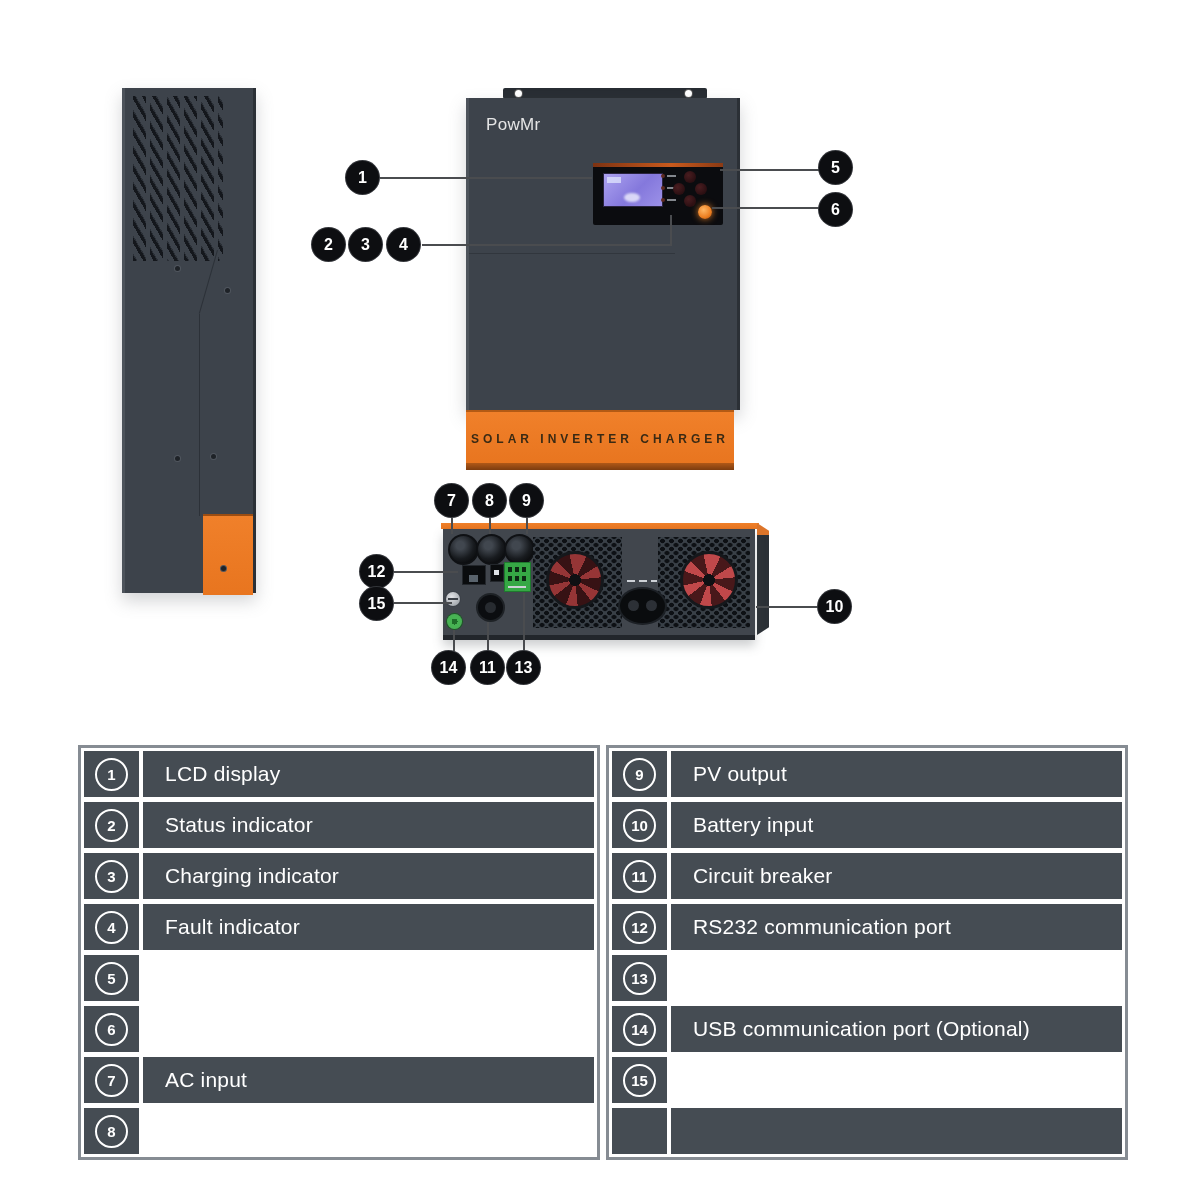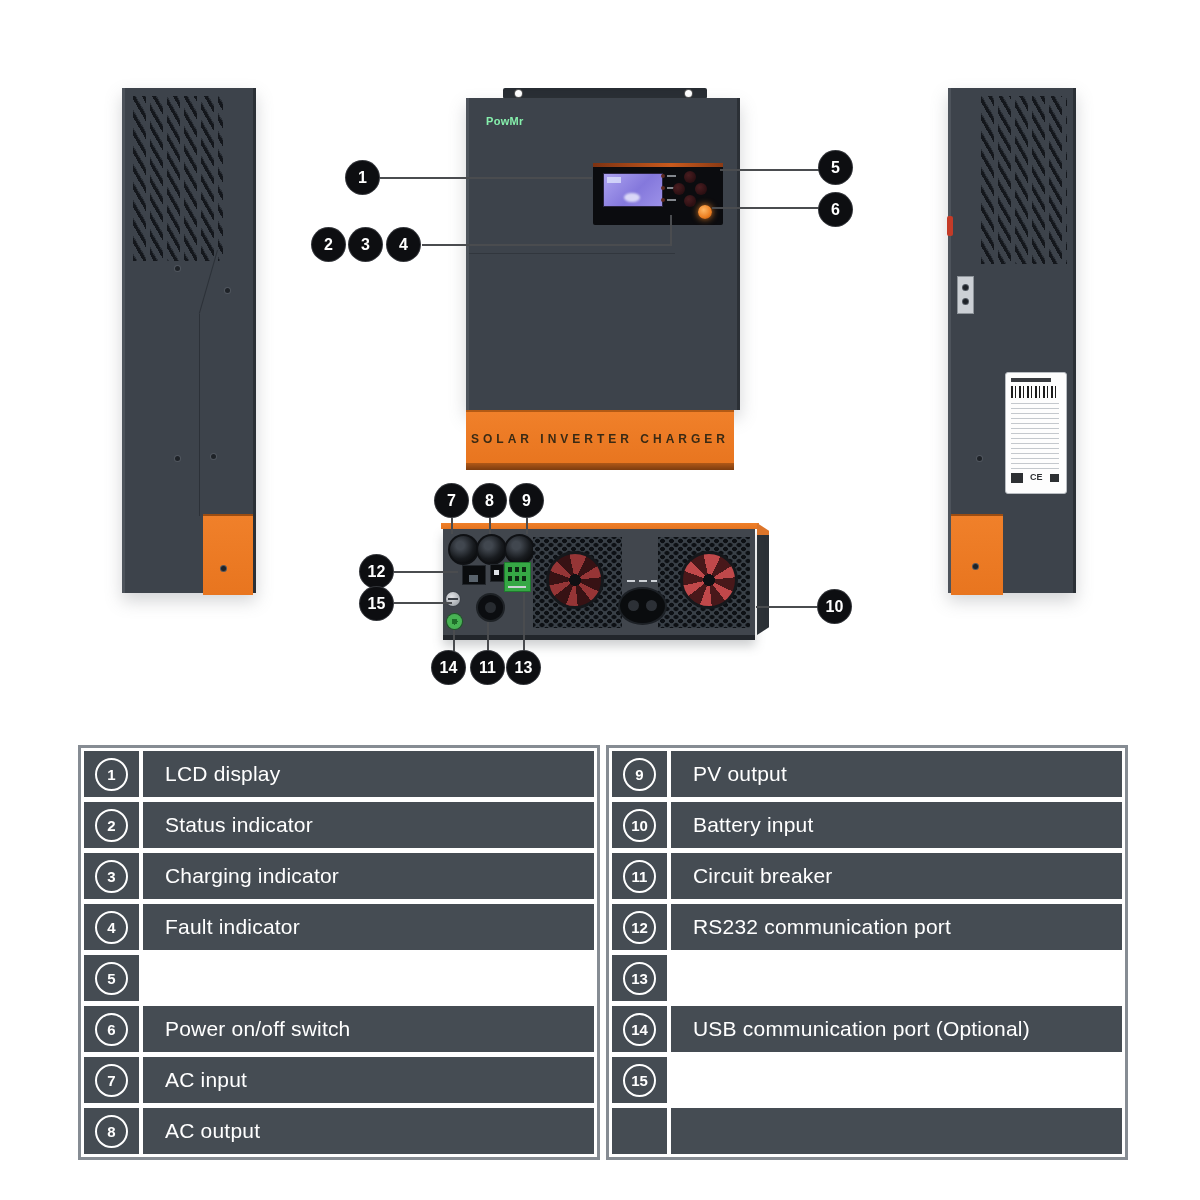--- a/index.html
+++ b/index.html
@@ -70,21 +70,21 @@
   .ptable{position:absolute;left:78px;top:745px;width:1050px;display:flex;gap:6px;}
   .half{border:3px solid #868c93;background:#fff;padding:3px;flex:1;}
   .prow{display:flex;height:46px;margin-bottom:5px;}
   .prow:last-child{margin-bottom:0;}
   .numcell{width:55px;background:#454c53;display:flex;align-items:center;justify-content:center;}
   .lblcell{flex:1;background:#454c53;border-left:4px solid #fff;display:flex;align-items:center;
            padding-left:22px;color:#fff;font-size:21px;letter-spacing:.2px;}
   .numcircle{width:29px;height:29px;border-radius:50%;border:2px solid #fff;color:#fff;
              font-size:15px;font-weight:bold;display:flex;align-items:center;justify-content:center;}
 
-  .logo{position:absolute;color:#86efac;font-weight:bold;font-size:11px;letter-spacing:.3px;}
+  .logo{position:absolute;color:#e5e5e5;font-weight:normal;font-size:17px;letter-spacing:.3px;}
   .banner{position:absolute;display:flex;align-items:center;justify-content:center;
           color:#3a2a14;font-size:12px;font-weight:bold;letter-spacing:4px;}
 </style>
 </head>
 <body>
 
 <div class="page">
 
   <div class="dev-body edge-l edge-r" style="left:122px;top:88px;width:128px;height:505px;">
     <div class="vents" style="left:8px;top:8px;width:90px;height:165px;"></div>
@@ -124,41 +124,20 @@
         <div class="pbtn" style="left:102px;top:20px;width:12px;height:12px;"></div>
         <div class="pbtn" style="left:91px;top:32px;width:12px;height:12px;"></div>
         <div class="power-btn" style="left:105px;top:42px;width:14px;height:14px;"></div>
       </div>
     </div>
 
     <div class="orange banner" style="left:0;top:322px;width:268px;height:53px;border-top:2px solid #b35a14;">SOLAR INVERTER CHARGER</div>
     <div class="abs" style="left:0;top:375px;width:268px;height:7px;background:linear-gradient(180deg,#b05817,#7d3c0f);"></div>
   </div>
 
-  <div class="dev-body edge-l edge-r" style="left:948px;top:88px;width:122px;height:505px;">
-    <div class="vents" style="left:30px;top:8px;width:86px;height:168px;"></div>
-    <div class="abs" style="left:-4px;top:128px;width:6px;height:20px;background:#c43b28;border-radius:2px;"></div>
-    <div class="abs" style="left:6px;top:188px;width:15px;height:36px;background:#ccd0d5;border:1px solid #8e949a;">
-      <div class="screw" style="left:5px;top:8px;"></div>
-      <div class="screw" style="left:5px;top:22px;"></div>
-    </div>
-    <div class="screw" style="left:26px;top:368px;"></div>
-
-    <div class="plabel" style="left:54px;top:284px;width:60px;height:120px;">
-      <div class="abs" style="left:5px;top:5px;width:40px;height:4px;background:#3a3d41;"></div>
-      <div class="barcode" style="left:5px;top:13px;width:48px;height:12px;"></div>
-      <div class="labellines" style="left:5px;top:30px;width:48px;height:66px;"></div>
-      <div class="abs" style="left:5px;top:100px;width:12px;height:10px;background:#2d3033;"></div>
-      <div class="abs" style="left:24px;top:99px;color:#2d3033;font-size:9px;font-weight:bold;">CE</div>
-      <div class="abs" style="left:44px;top:101px;width:9px;height:8px;background:#2d3033;"></div>
-    </div>
-    <div class="orange" style="position:absolute;left:0;top:426px;width:52px;height:79px;border-top:2px solid #9c4d12;">
-      <div class="screw" style="left:22px;top:48px;"></div>
-    </div>
-  </div>
 
   <div class="abs" style="left:435px;top:521px;width:336px;height:126px;">
     <div class="orange" style="position:absolute;left:6px;top:2px;width:318px;height:6px;"></div>
     <div class="abs" style="left:322px;top:2px;width:12px;height:112px;
          background:linear-gradient(180deg,#dd752a 0 12px,#2b3036 12px);clip-path:polygon(0 0,100% 7%,100% 93%,0 100%);"></div>
     <div class="bp-body" style="left:8px;top:8px;width:312px;height:106px;">
 
       <div class="gland" style="left:5px;top:5px;"></div>
       <div class="gland" style="left:33px;top:5px;"></div>
       <div class="gland" style="left:61px;top:5px;"></div>
@@ -269,33 +248,31 @@
       </div>
       <div class="prow">
         <div class="numcell">
             <div class="numcircle">5</div>
           </div>
       </div>
       <div class="prow">
         <div class="numcell">
             <div class="numcircle">6</div>
           </div>
-        <div class="lblcell">Power on/off switch</div>
       </div>
       <div class="prow">
         <div class="numcell">
             <div class="numcircle">7</div>
           </div>
         <div class="lblcell">AC input</div>
       </div>
       <div class="prow">
         <div class="numcell">
             <div class="numcircle">8</div>
           </div>
-        <div class="lblcell">AC output</div>
       </div>
     </div>
     <div class="half">
       <div class="prow">
         <div class="numcell">
             <div class="numcircle">9</div>
           </div>
         <div class="lblcell">PV output</div>
       </div>
       <div class="prow">

